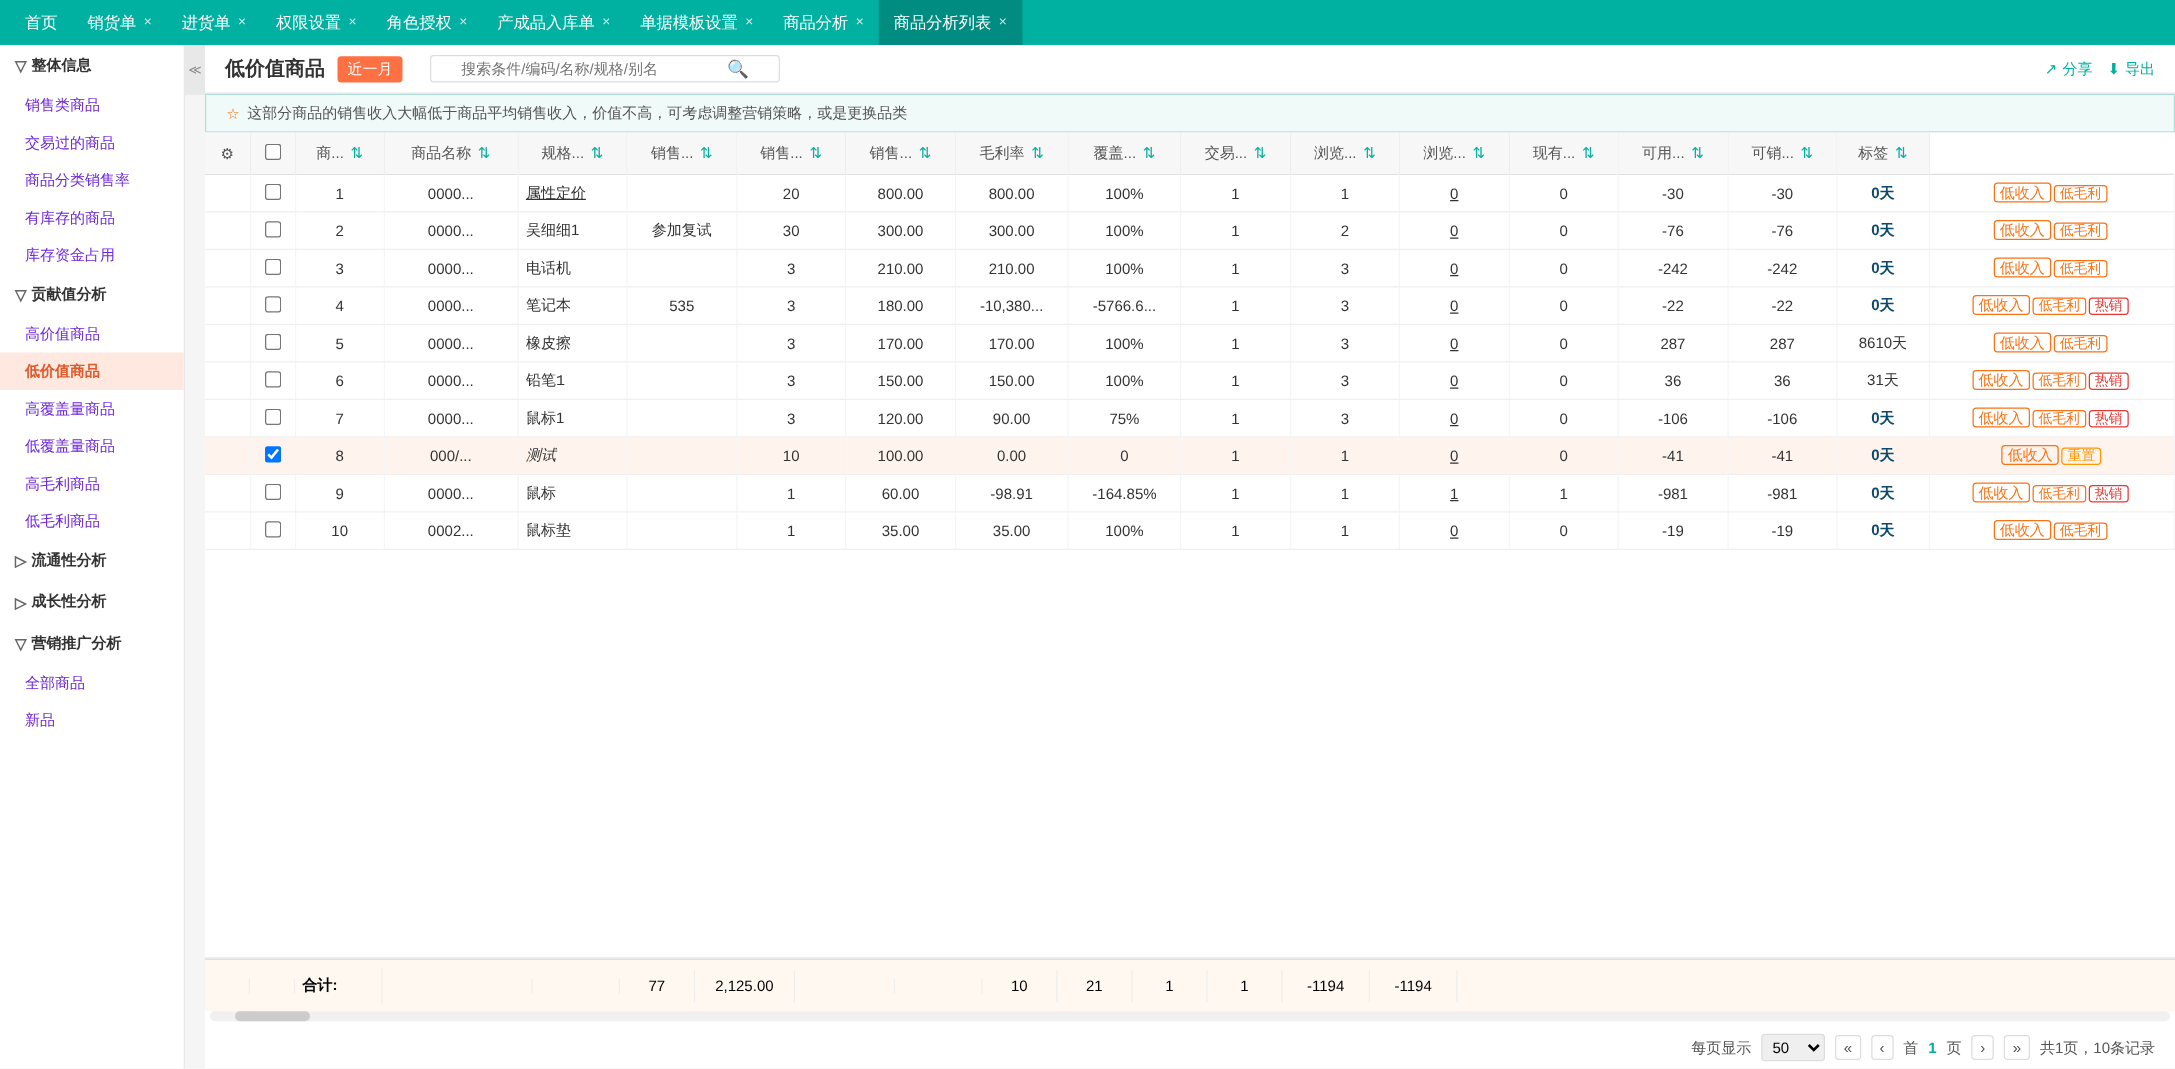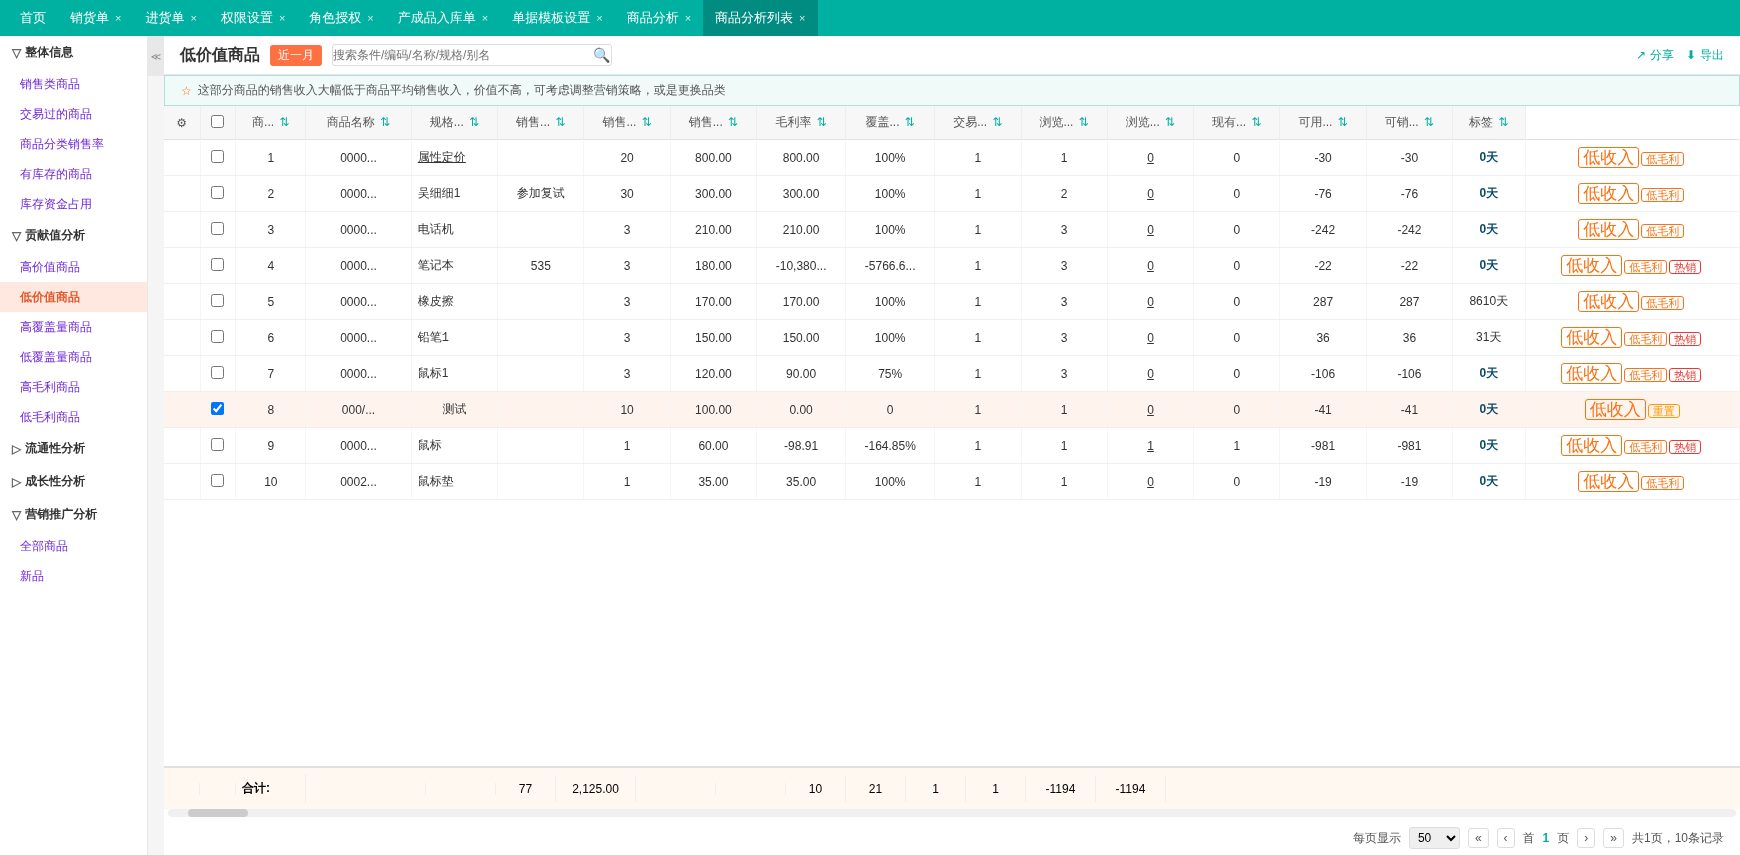--- a/index.html
+++ b/index.html
@@ -91,24 +91,25 @@
       padding: 2px 8px;
       cursor: pointer;
       margin-right: 10px;
       font-size: 12px;
     }
     .search-box {
       display: flex;
       align-items: center;
       border: 1px solid #ddd;
       border-radius: 3px;
-      padding: 2px 0;
+      padding: 2px 24px;
       background: #fff;
       flex: 1;
       max-width: 280px;
+      margin-left: 12px;
     }
     .search-box input {
       border: none;
       outline: none;
       flex: 1;
       font-size: 12px;
       color: #999;
     }
     .search-icon { color: #f97316; cursor: pointer; font-size: 14px; }
     .header-actions {
@@ -172,21 +173,21 @@
     td {
       padding: 6px 6px;
       text-align: center;
       border-bottom: 1px solid #f0f0f0;
       border-right: 1px solid #f5f5f5;
       color: #333;
       font-size: 12px;
       white-space: nowrap;
     }
     tr.highlighted td { background: #fff3ee; }
-    .tag-low-income { color: #f97316; border: 1px solid #f97316; border-radius: 3px; padding: 0 4px; margin-right: 2px; font-size: 17px; }
+    .tag-low-income { color: #f97316; border: 1px solid #f97316; border-radius: 3px; padding: 0 4px; margin-right: 2px; font-size: 12px; }
     .tag-low-profit { color: #f97316; border: 1px solid #f97316; border-radius: 3px; padding: 0 4px; margin-right: 2px; font-size: 11px; }
     .tag-hot { color: #e53935; border: 1px solid #e53935; border-radius: 3px; padding: 0 4px; margin-right: 2px; font-size: 11px; }
     .tag-recommend { color: #ff9800; border: 1px solid #ff9800; border-radius: 3px; padding: 0 4px; font-size: 11px; }
     .days-zero { color: #0c4a6e; font-weight: bold; }
     .underline-link { text-decoration: underline; color: #333; cursor: pointer; }
 
     
     .footer-bar {
       background: #fff;
       border-top: 1px solid #e0e0e0;
@@ -503,21 +504,21 @@
       <td>-106</td>
       <td>-106</td>
       <td class="days-zero">0天</td>
       <td><span class="tag-low-income">低收入</span><span class="tag-low-profit">低毛利</span><span class="tag-hot">热销</span></td>
     </tr>
             <tr class="highlighted">
       <td></td>
       <td><input type="checkbox" checked="" style=""></td>
       <td>8</td>
       <td>000/...</td>
-      <td style="text-align:center;">测试</td>
+      <td style="text-align:left;font-style:italic;">测试</td>
       <td></td>
       <td>10</td>
       <td>100.00</td>
       <td>0.00</td>
       <td>0</td>
       <td>1</td>
       <td>1</td>
       <td><span class="underline-link">0</span></td>
       <td>0</td>
       <td>-41</td>

